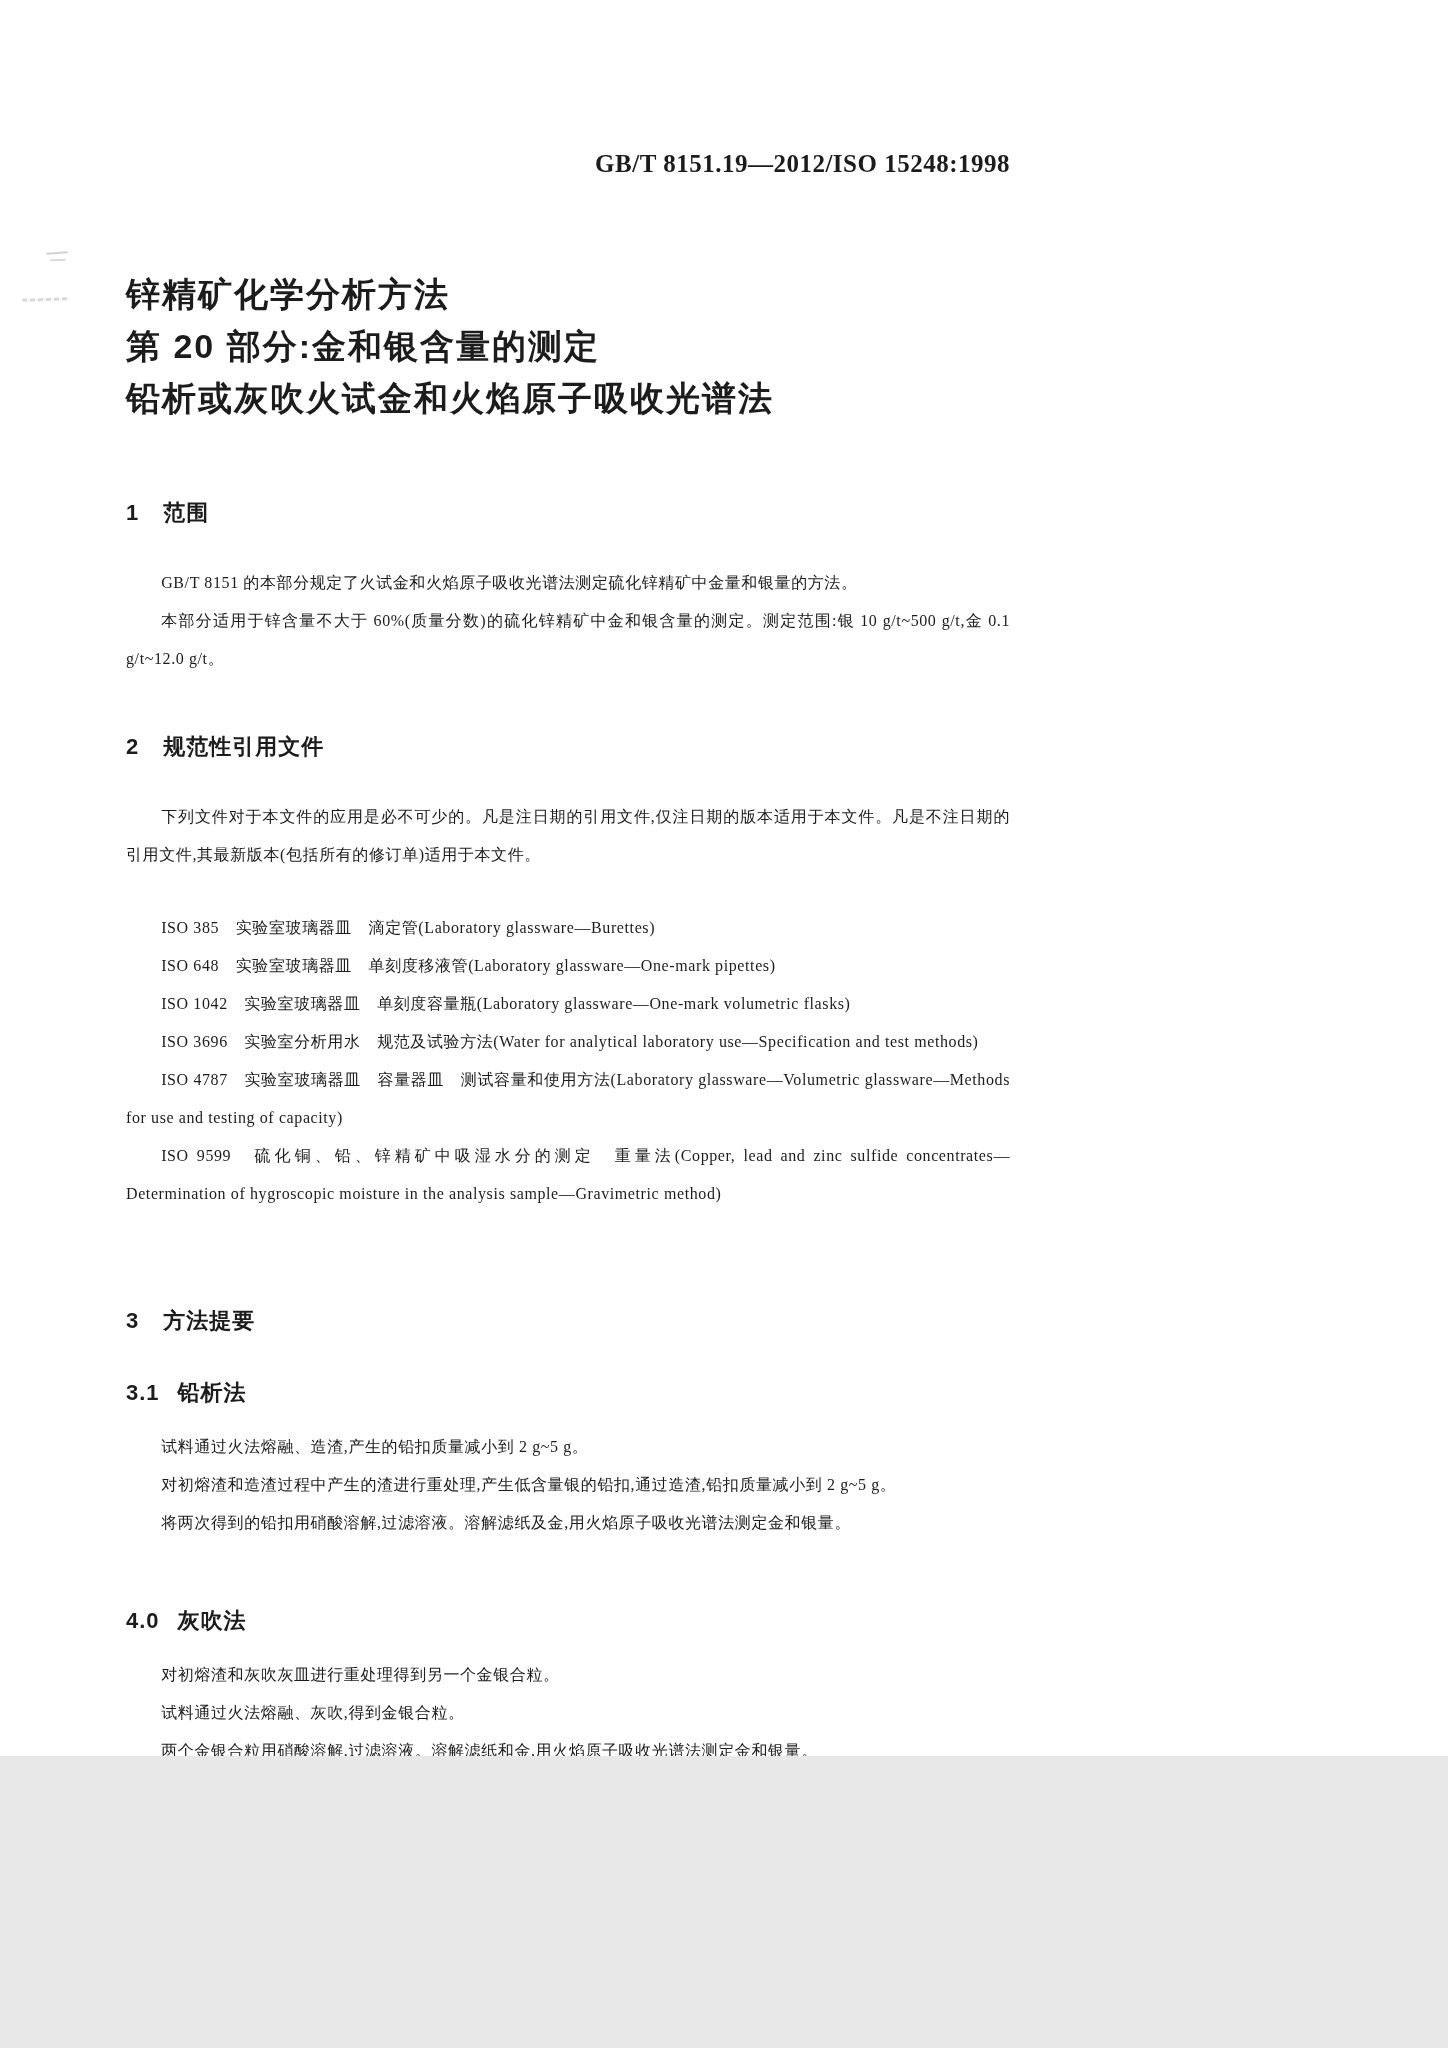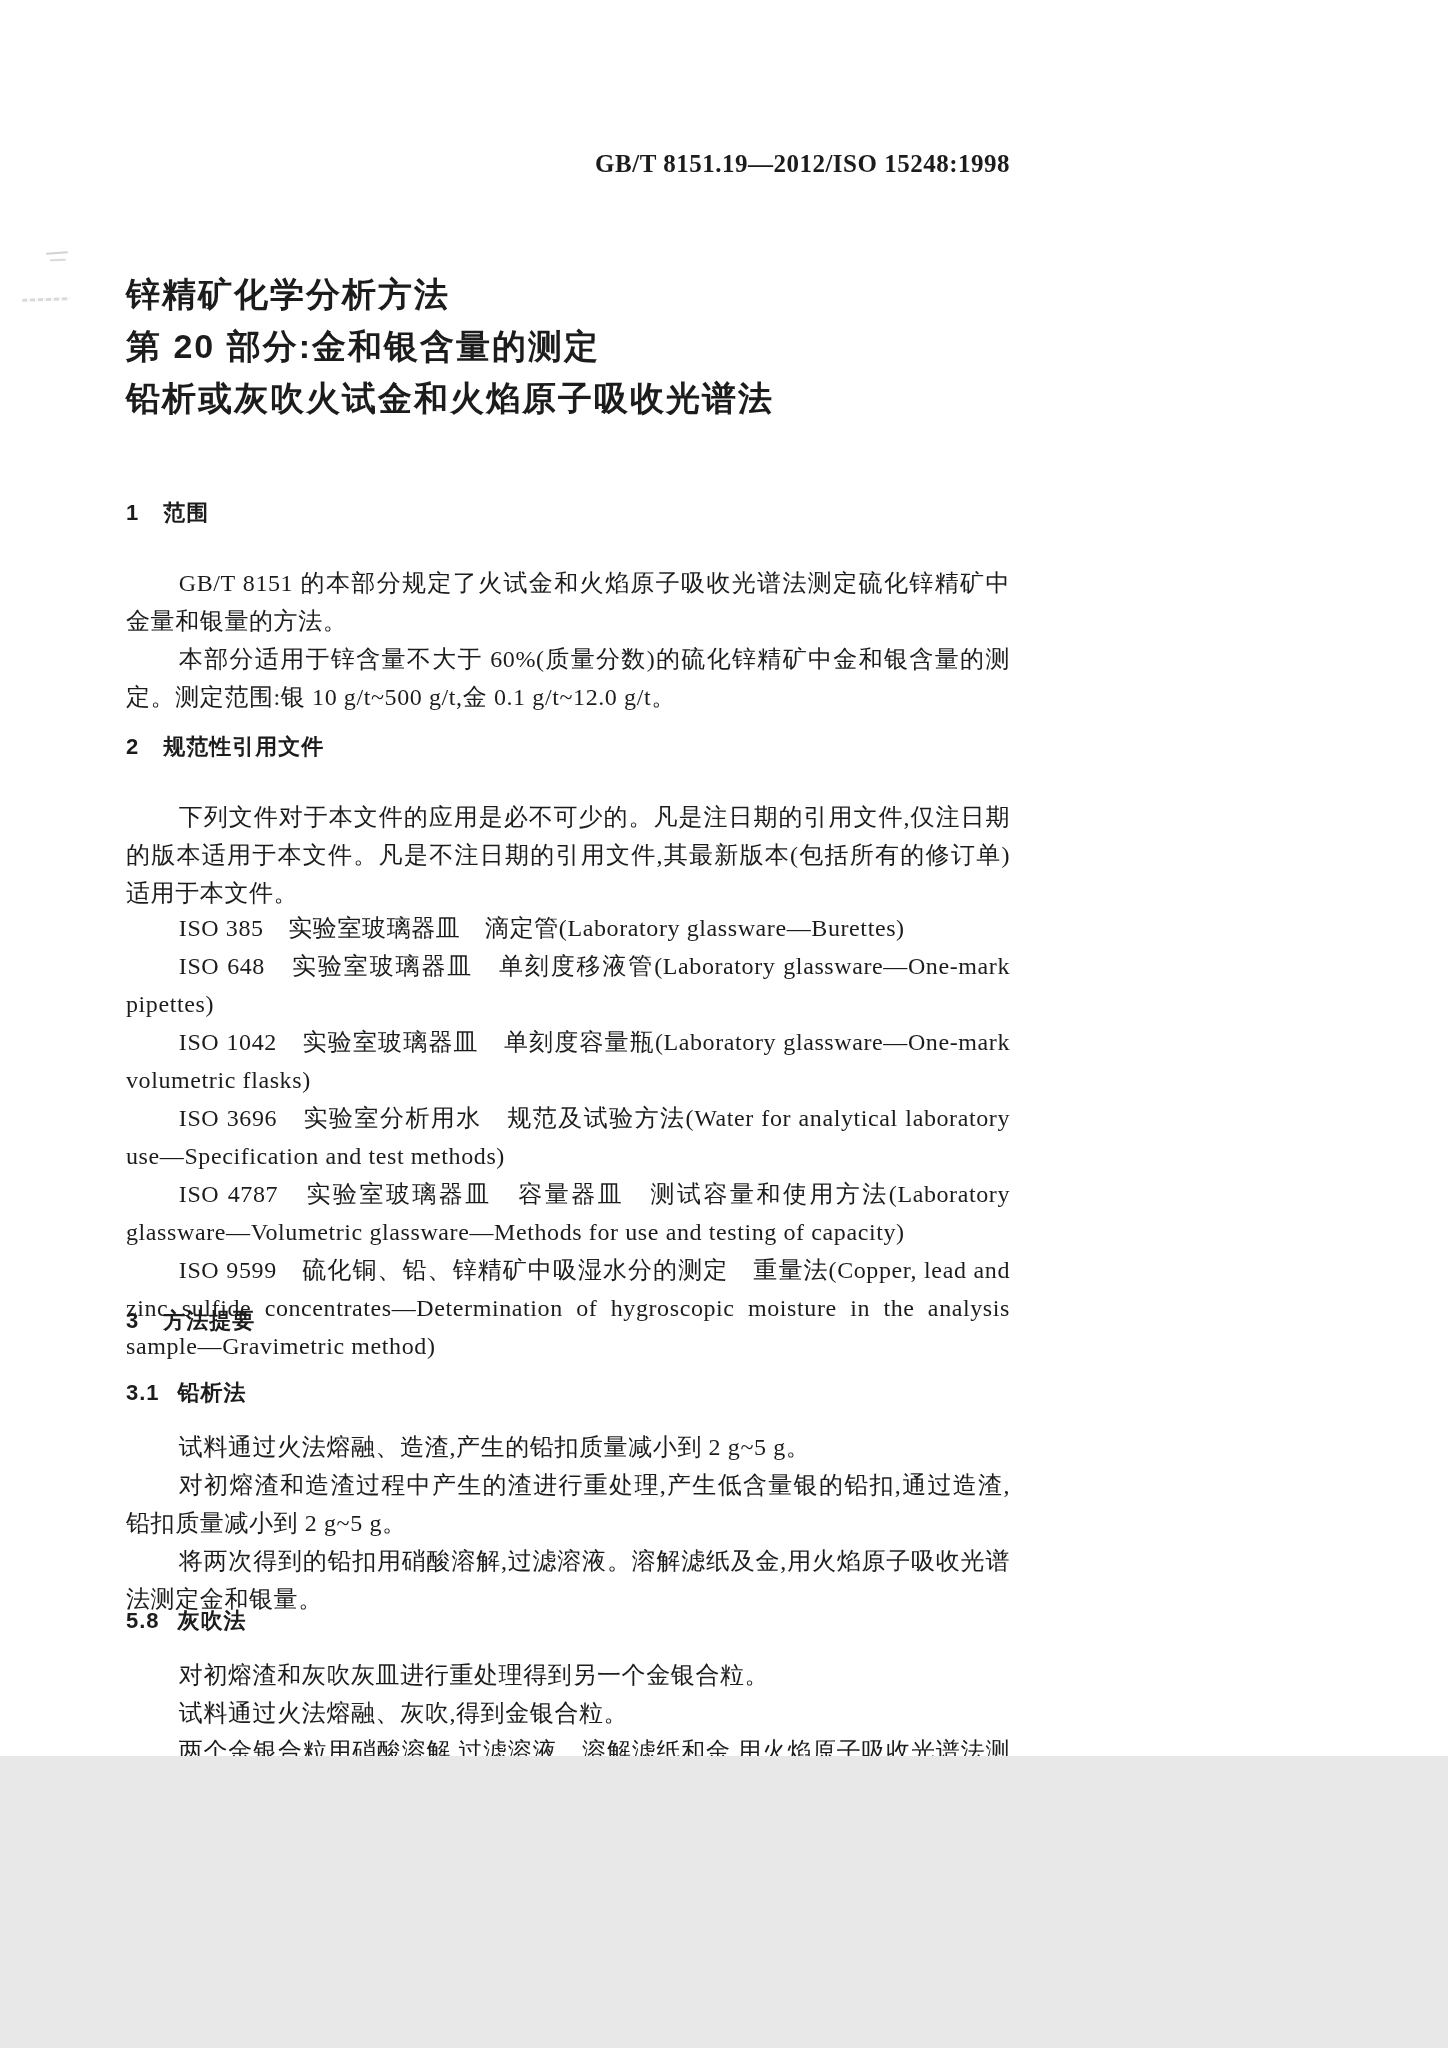--- a/index.html
+++ b/index.html
@@ -46,21 +46,21 @@
     font-weight: 700;
     font-size: 22px;
     line-height: 30px;
     margin: 0;
     letter-spacing: 1px;
   }
   .sec-num { margin-right: 24px; }
   .sub-num { margin-right: 18px; text-align: center; }
   .body-block p {
     margin: 0;
-    font-size: 24px;
+    font-size: 16px;
     line-height: 38px;
     text-align: justify;
     text-indent: 2.2em;
     letter-spacing: 0.6px;
     font-family: Liberation Serif, serif;
   }
   .scope-paras   { top: 564px; }
   .sec-scope     { top: 498px; }
   .sec-normative { top: 732px; }
   .normative-intro { top: 798px; }
@@ -156,21 +156,21 @@
     </p>
   </div>
   <div class="col body-block lead-paras">
     <p>试料通过火法熔融、造渣,产生的铅扣质量减小到 2 g~5 g。</p>
     <p>对初熔渣和造渣过程中产生的渣进行重处理,产生低含量银的铅扣,通过造渣,铅扣质量减小到 2 g~5 g。</p>
     <p>将两次得到的铅扣用硝酸溶解,过滤溶液。溶解滤纸及金,用火焰原子吸收光谱法测定金和银量。</p>
   </div>
 
   <div class="col sec-cupel">
     <p class="sec-heading">
-      <span class="sub-num">5.8</span><span>灰吹法</span>
+      <span class="sub-num">4.0</span><span>灰吹法</span>
     </p>
   </div>
   <div class="col body-block cupel-paras">
     <p>对初熔渣和灰吹灰皿进行重处理得到另一个金银合粒。</p>
     <p>试料通过火法熔融、灰吹,得到金银合粒。</p>
     <p>两个金银合粒用硝酸溶解,过滤溶液。溶解滤纸和金,用火焰原子吸收光谱法测定金和银量。</p>
   </div>
 
   <div class="page-number">1</div>
 

